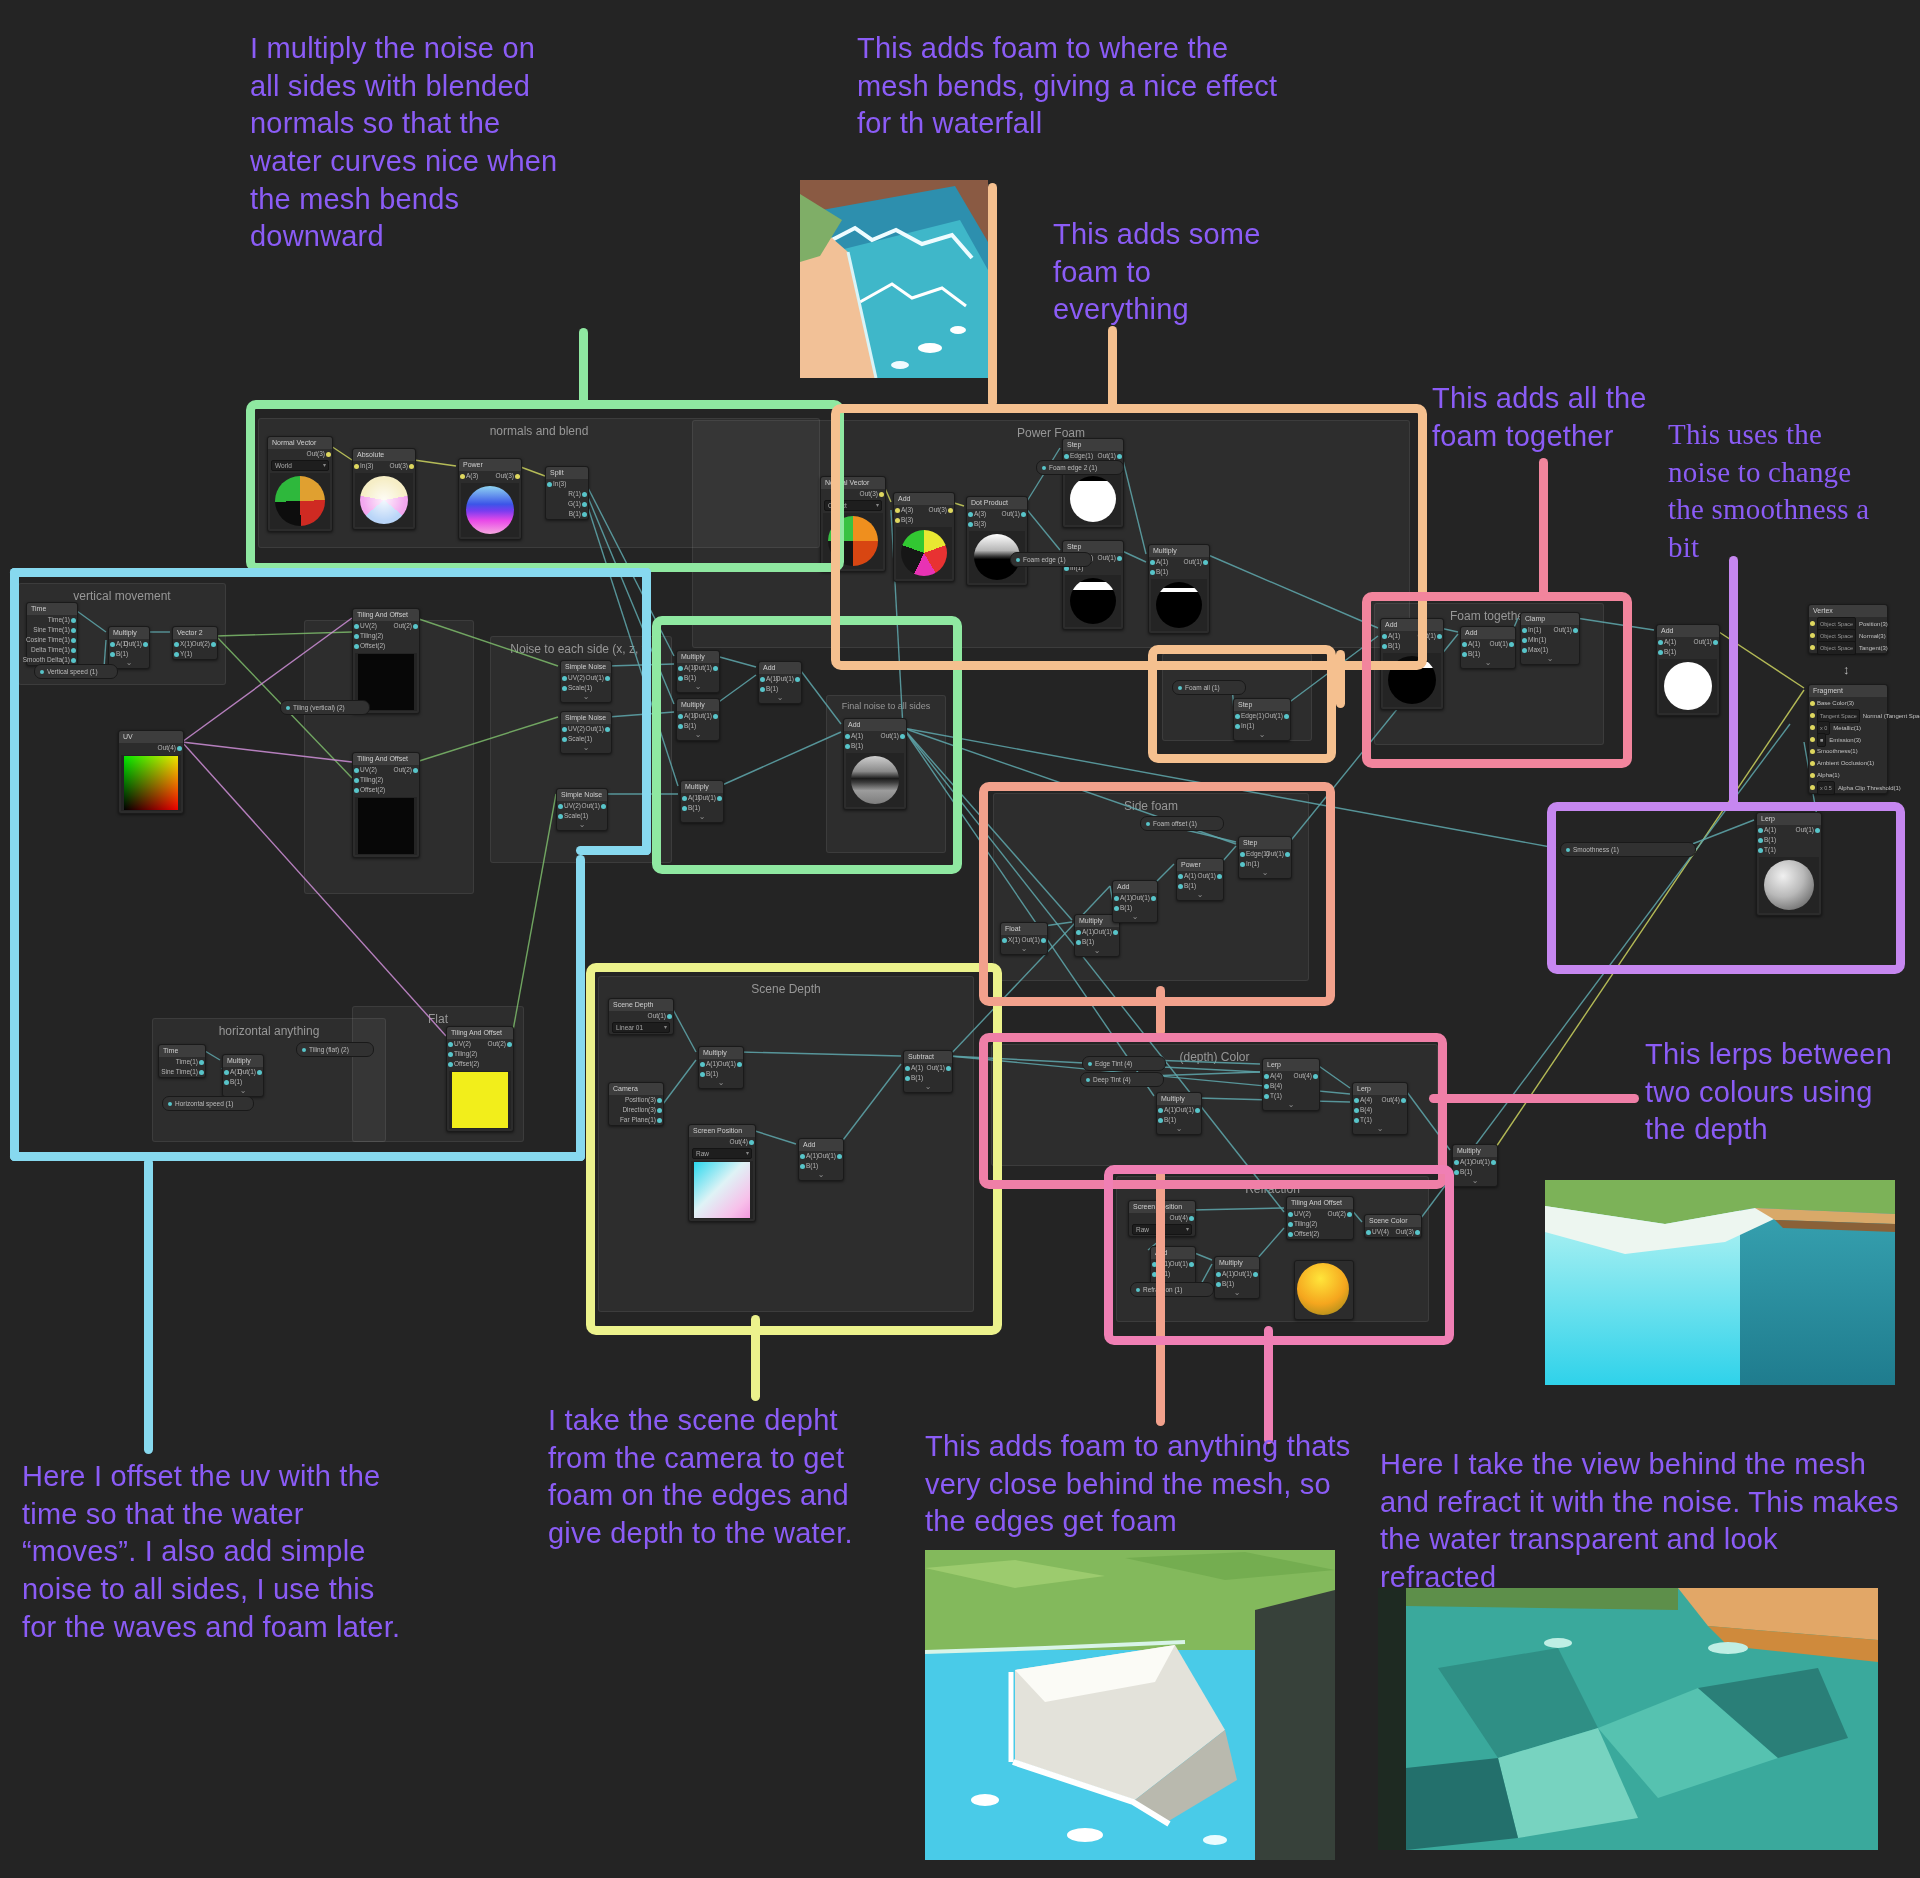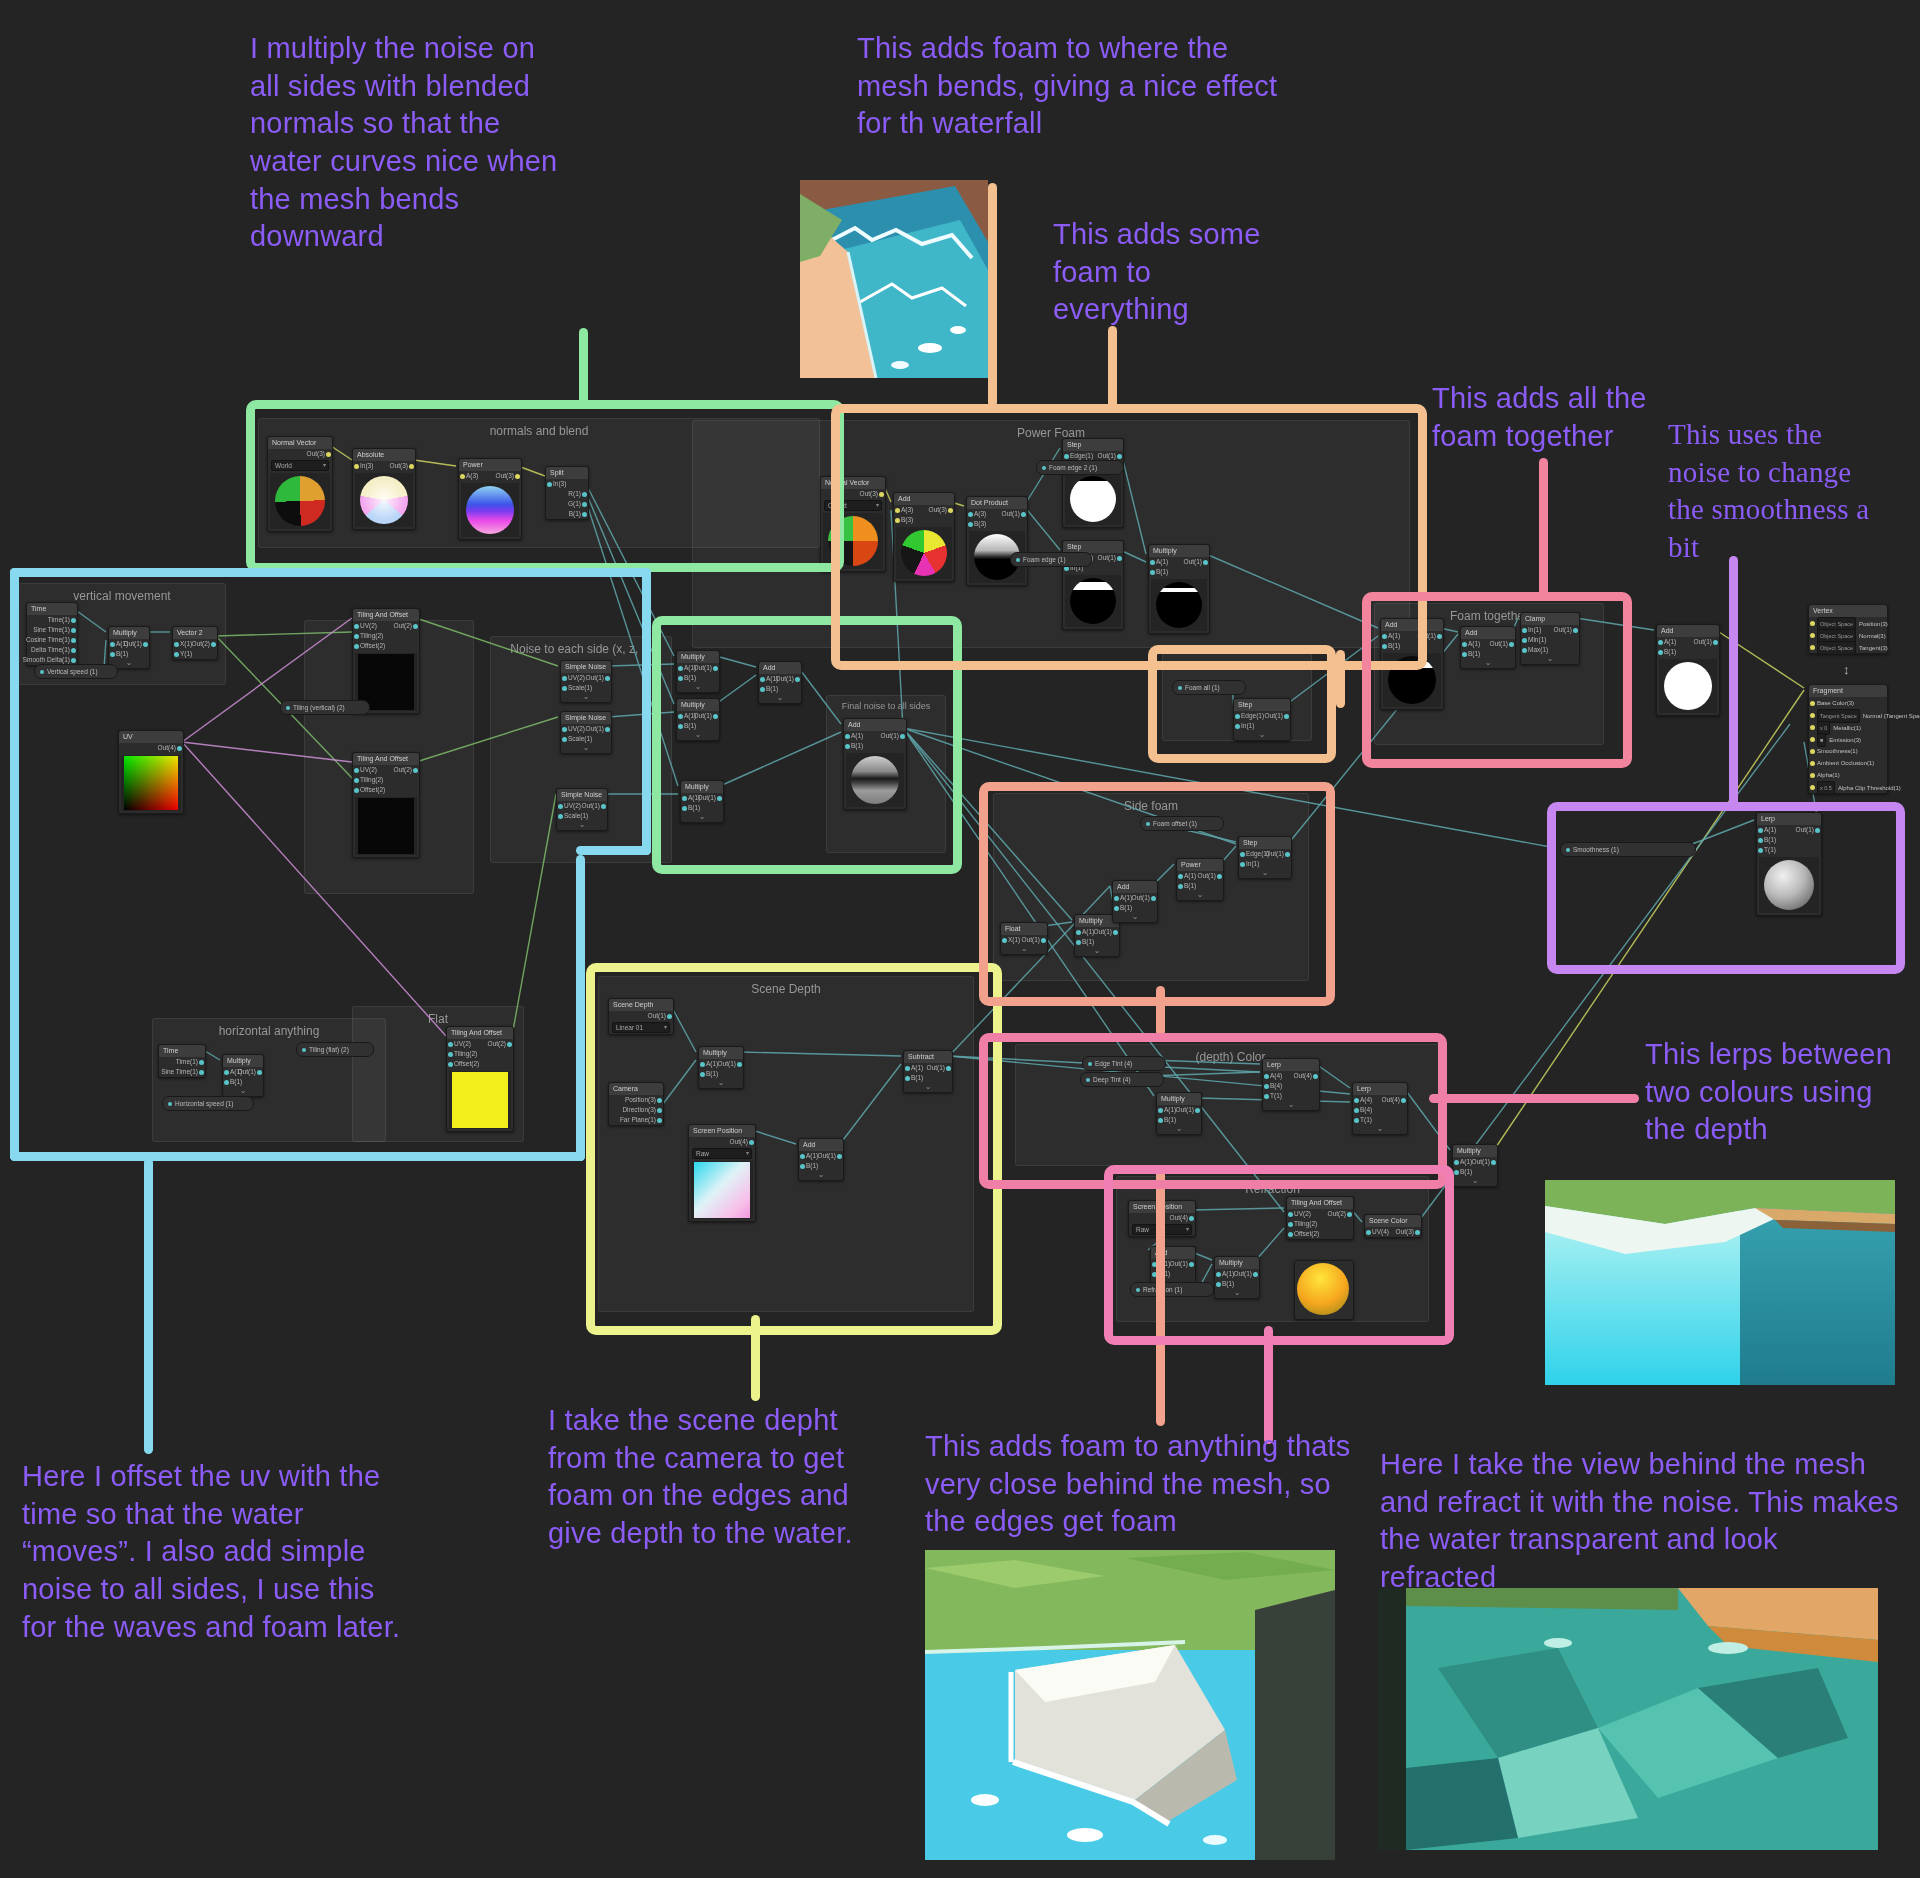--- a/index.html
+++ b/index.html
@@ -155,21 +155,21 @@
       </div>
       <div class="group" style="left: 1374px; top: 603px; width: 228px; height: 140px;">
         <div class="group-title">Foam together</div>
       </div>
       <div class="group" style="left: 993px; top: 793px; width: 314px; height: 186px;">
         <div class="group-title">Side foam</div>
       </div>
       <div class="group" style="left: 598px; top: 976px; width: 374px; height: 334px;">
         <div class="group-title">Scene Depth</div>
       </div>
-      <div class="group" style="left: 1015px; top: 1044px; width: 429px; height: 120px;">
+      <div class="group" style="left: 991px; top: 1044px; width: 429px; height: 120px; padding-left: 16px;">
         <div class="group-title">(depth) Color</div>
       </div>
       <div class="group" style="left: 1116px; top: 1176px; width: 311px; height: 144px;">
         <div class="group-title">Refraction</div>
       </div>
     </div>
   <svg class="layer" id="wire-layer" width="1920" height="1878">
       <line x1="331" y1="446" x2="352" y2="460" stroke="#cdd45f" stroke-width="1.4" opacity="0.85"></line>
       <line x1="414" y1="460" x2="456" y2="466" stroke="#cdd45f" stroke-width="1.4" opacity="0.85"></line>
       <line x1="518" y1="466" x2="545" y2="476" stroke="#cdd45f" stroke-width="1.4" opacity="0.85"></line>

